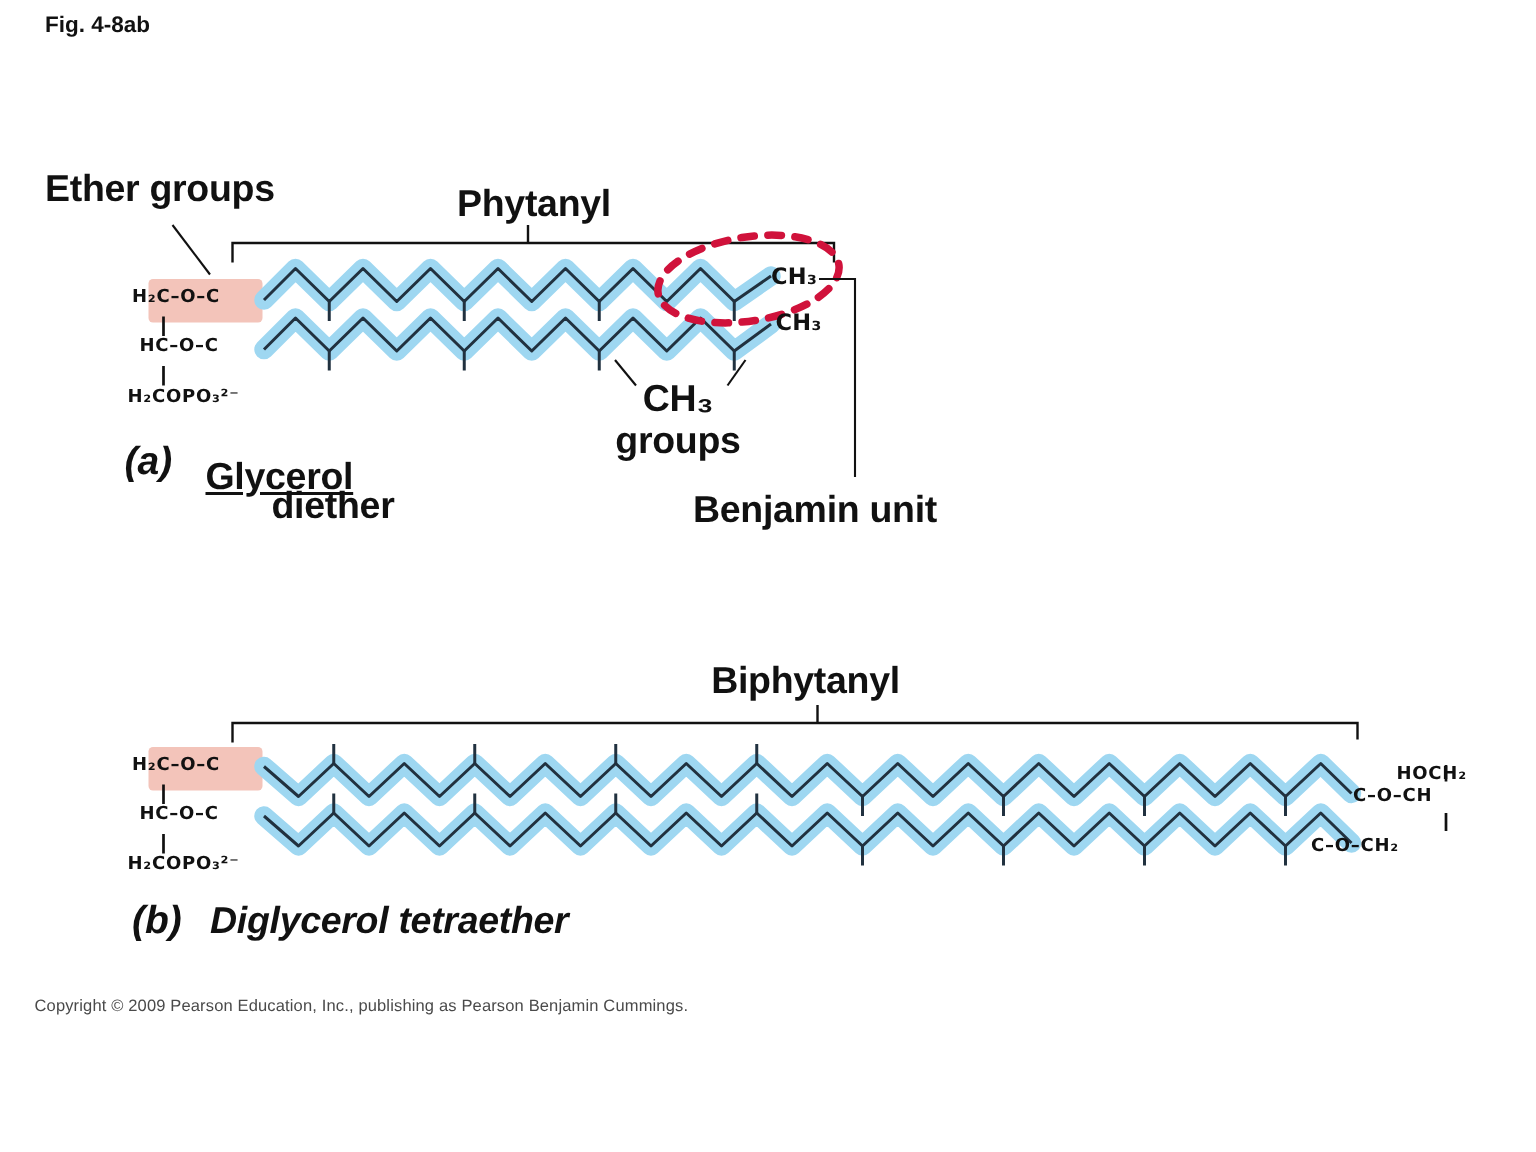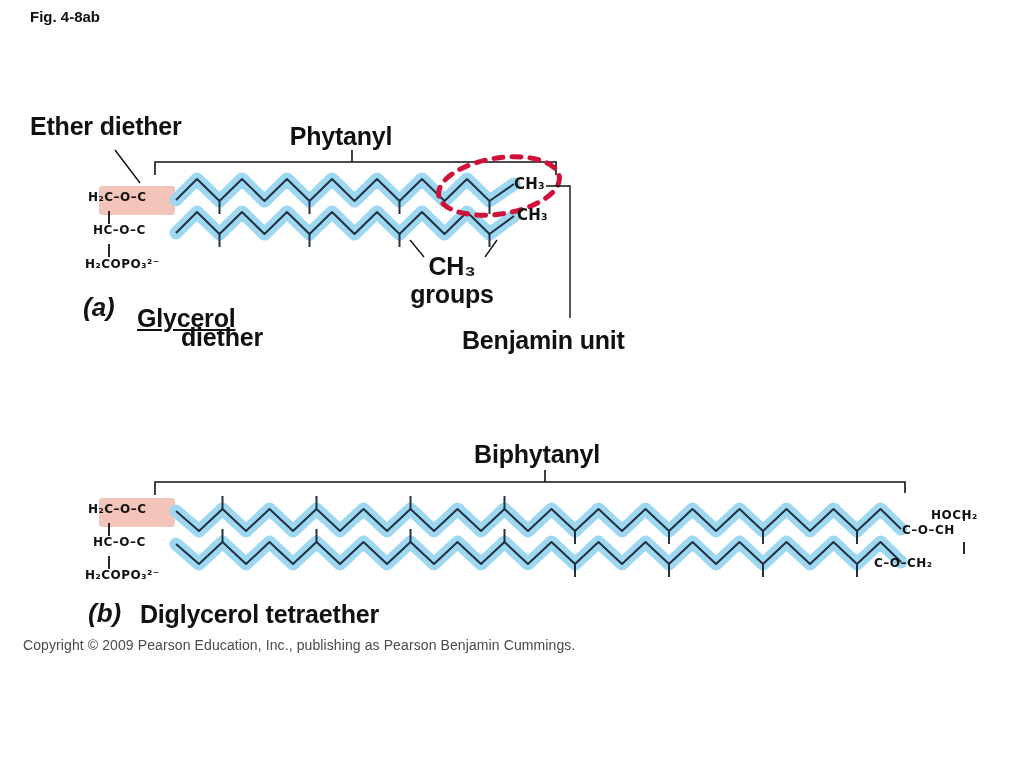--- a/index.html
+++ b/index.html
@@ -5,21 +5,21 @@
   html,body{margin:0;padding:0;background:#fff;}
   #page{position:relative;width:1024px;height:768px;background:#fff;overflow:hidden;
         font-family:"Liberation Sans",sans-serif;}
   .abs{position:absolute;white-space:nowrap;color:#111;}
   .big{font-weight:bold;font-size:25px;letter-spacing:-0.2px;}
   .cap-prefix{font-weight:bold;font-style:italic;font-size:26px;}
   .center{transform:translateX(-50%);}
   .formula{font-family:"DejaVu Sans",sans-serif;font-weight:bold;font-size:12px;letter-spacing:0.5px;color:#111;}
   .formula.small{font-size:15px;letter-spacing:0.2px;}
   .fig-label{font-size:15px;font-weight:600;}
-  .copyright{font-size:14px;color:#4a4a4a;letter-spacing:0.1px;}
+  .copyright{font-size:11px;color:#4a4a4a;letter-spacing:0.1px;margin-top:28px;}
   .pinkbox{position:absolute;background:var(--ether-highlight);border-radius:3px;z-index:0;}
   #art{position:absolute;left:0;top:0;z-index:1;}
   .txt{z-index:2;}
   .chain-bg{fill:none;stroke:var(--chain-highlight);stroke-width:13;stroke-linejoin:round;stroke-linecap:round;}
   .chain-fg{fill:none;stroke:var(--chain-line);stroke-width:2;stroke-linejoin:round;}
   .ink{fill:none;stroke:#111;stroke-width:1.6;}
   .ink2{fill:none;stroke:#111;stroke-width:1.4;}
   .bond{fill:none;stroke:#111;stroke-width:1.8;}
   .redring{fill:none;stroke:var(--isoprene-circle);stroke-width:5;stroke-dasharray:9 9;stroke-linecap:round;}
 </style>
@@ -77,22 +77,22 @@
         <line x1="669" y1="564" x2="669" y2="577" class="chain-fg"></line>
         <line x1="763" y1="564" x2="763" y2="577" class="chain-fg"></line>
         <line x1="857" y1="564" x2="857" y2="577" class="chain-fg"></line>
       </g>
     <path class="bond" d="M109,523 L109,536 M109,556 L109,569"></path>
     <path class="bond" d="M964,510 L964,521 M964,542 L964,554"></path>
   </svg>
 
   <div class="abs txt fig-label" style="left:30px;top:8px;">Fig. 4-8ab</div>
 
-  <div class="abs txt big" style="left:30px;top:112px;">Ether diether</div>
-  <div class="abs txt big center" style="left:341px;top:122px;">Phytanyl</div>
+  <div class="abs txt big" style="left:30px;top:112px;">Ether groups</div>
+  <div class="abs txt big center" style="left:356px;top:122px;">Phytanyl</div>
 
   <div class="abs txt formula" style="left:88px;top:190px;">H₂C–O–C</div>
   <div class="abs txt formula" style="left:93px;top:223px;">HC–O–C</div>
   <div class="abs txt formula" style="left:85px;top:257px;">H₂COPO₃²⁻</div>
 
   <div class="abs txt formula small" style="left:514px;top:175px;">CH₃</div>
   <div class="abs txt formula small" style="left:517px;top:206px;">CH₃</div>
 
   <div class="abs txt big center" style="left:452px;top:252px;">CH₃</div>
   <div class="abs txt big center" style="left:452px;top:280px;">groups</div>
@@ -106,16 +106,16 @@
 
   <div class="abs txt formula" style="left:88px;top:502px;">H₂C–O–C</div>
   <div class="abs txt formula" style="left:93px;top:535px;">HC–O–C</div>
   <div class="abs txt formula" style="left:85px;top:568px;">H₂COPO₃²⁻</div>
 
   <div class="abs txt formula" style="left:931px;top:492px;margin-top:16px;">HOCH₂</div>
   <div class="abs txt formula" style="left:902px;top:523px;">C–O–CH</div>
   <div class="abs txt formula" style="left:874px;top:556px;">C–O–CH₂</div>
 
   <div class="abs txt cap-prefix" style="left:88px;top:598px;">(b)</div>
-  <div class="abs txt big" style="left:140px;top:600px;">Diglycerol tetraether</div>
+  <div class="abs txt big" style="left:140px;top:600px;font-style:italic;">Diglycerol tetraether</div>
 
   <div class="abs txt copyright" style="left:23px;top:637px;">Copyright © 2009 Pearson Education, Inc., publishing as Pearson Benjamin Cummings.</div>
 </div>
 
 </body></html>

